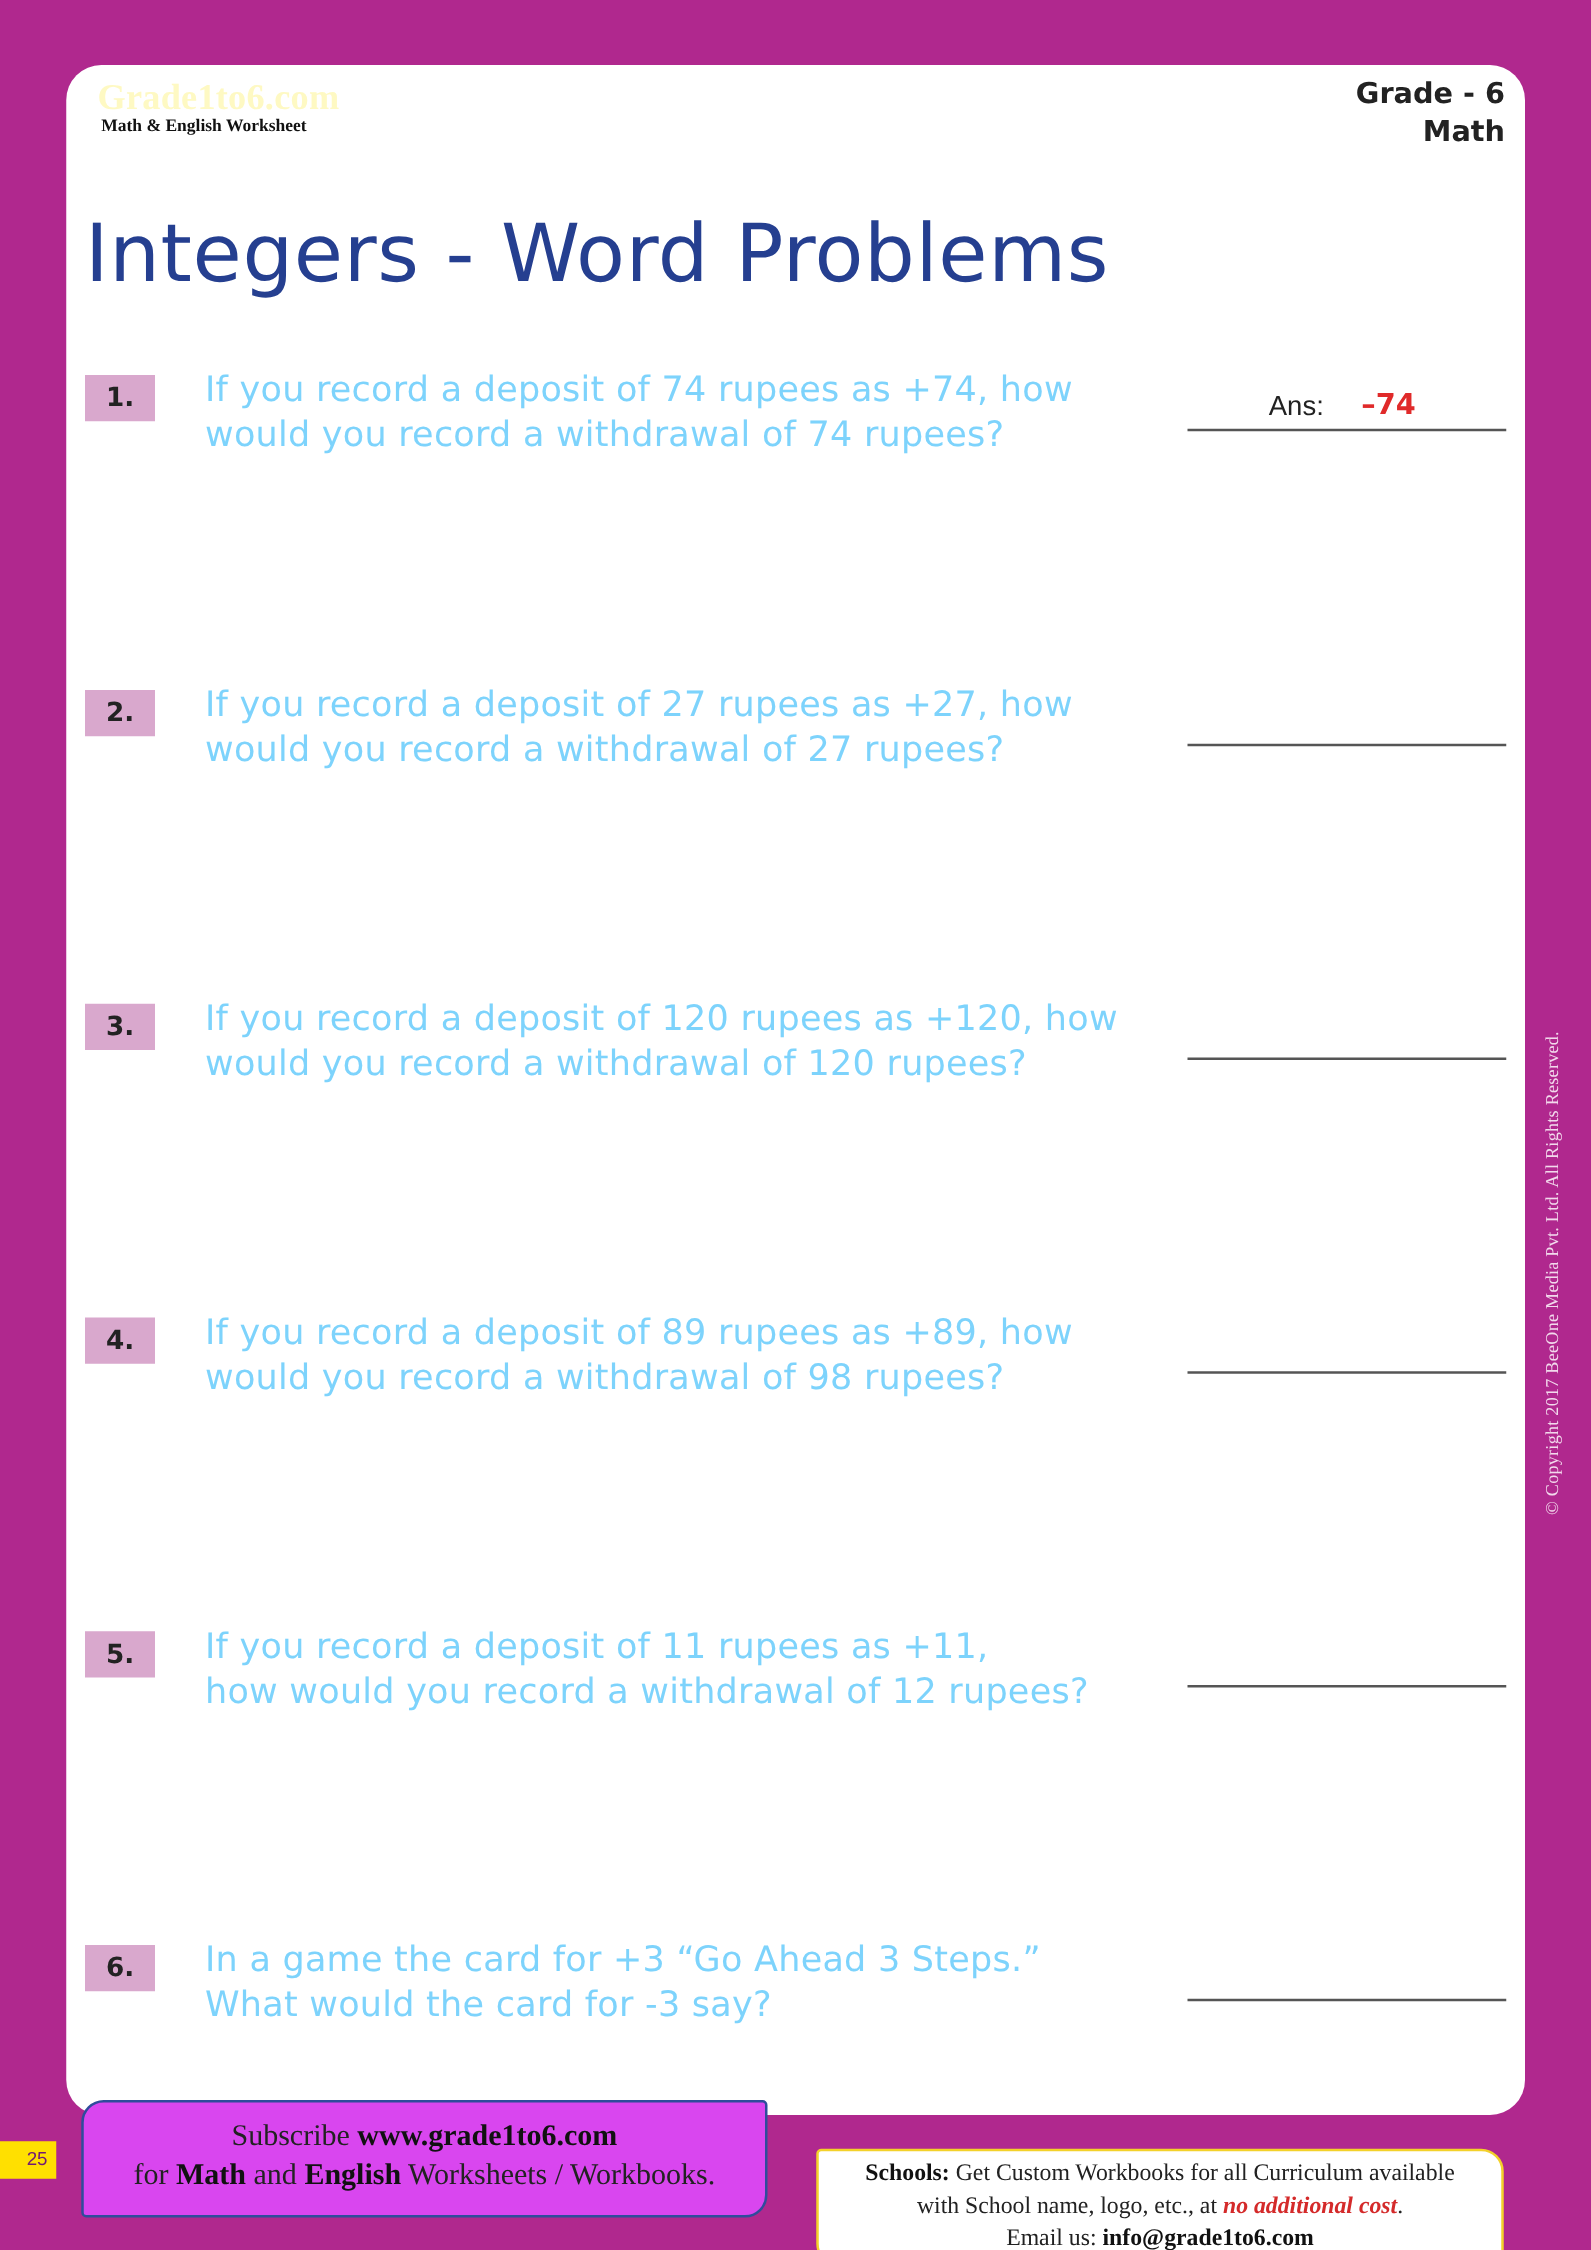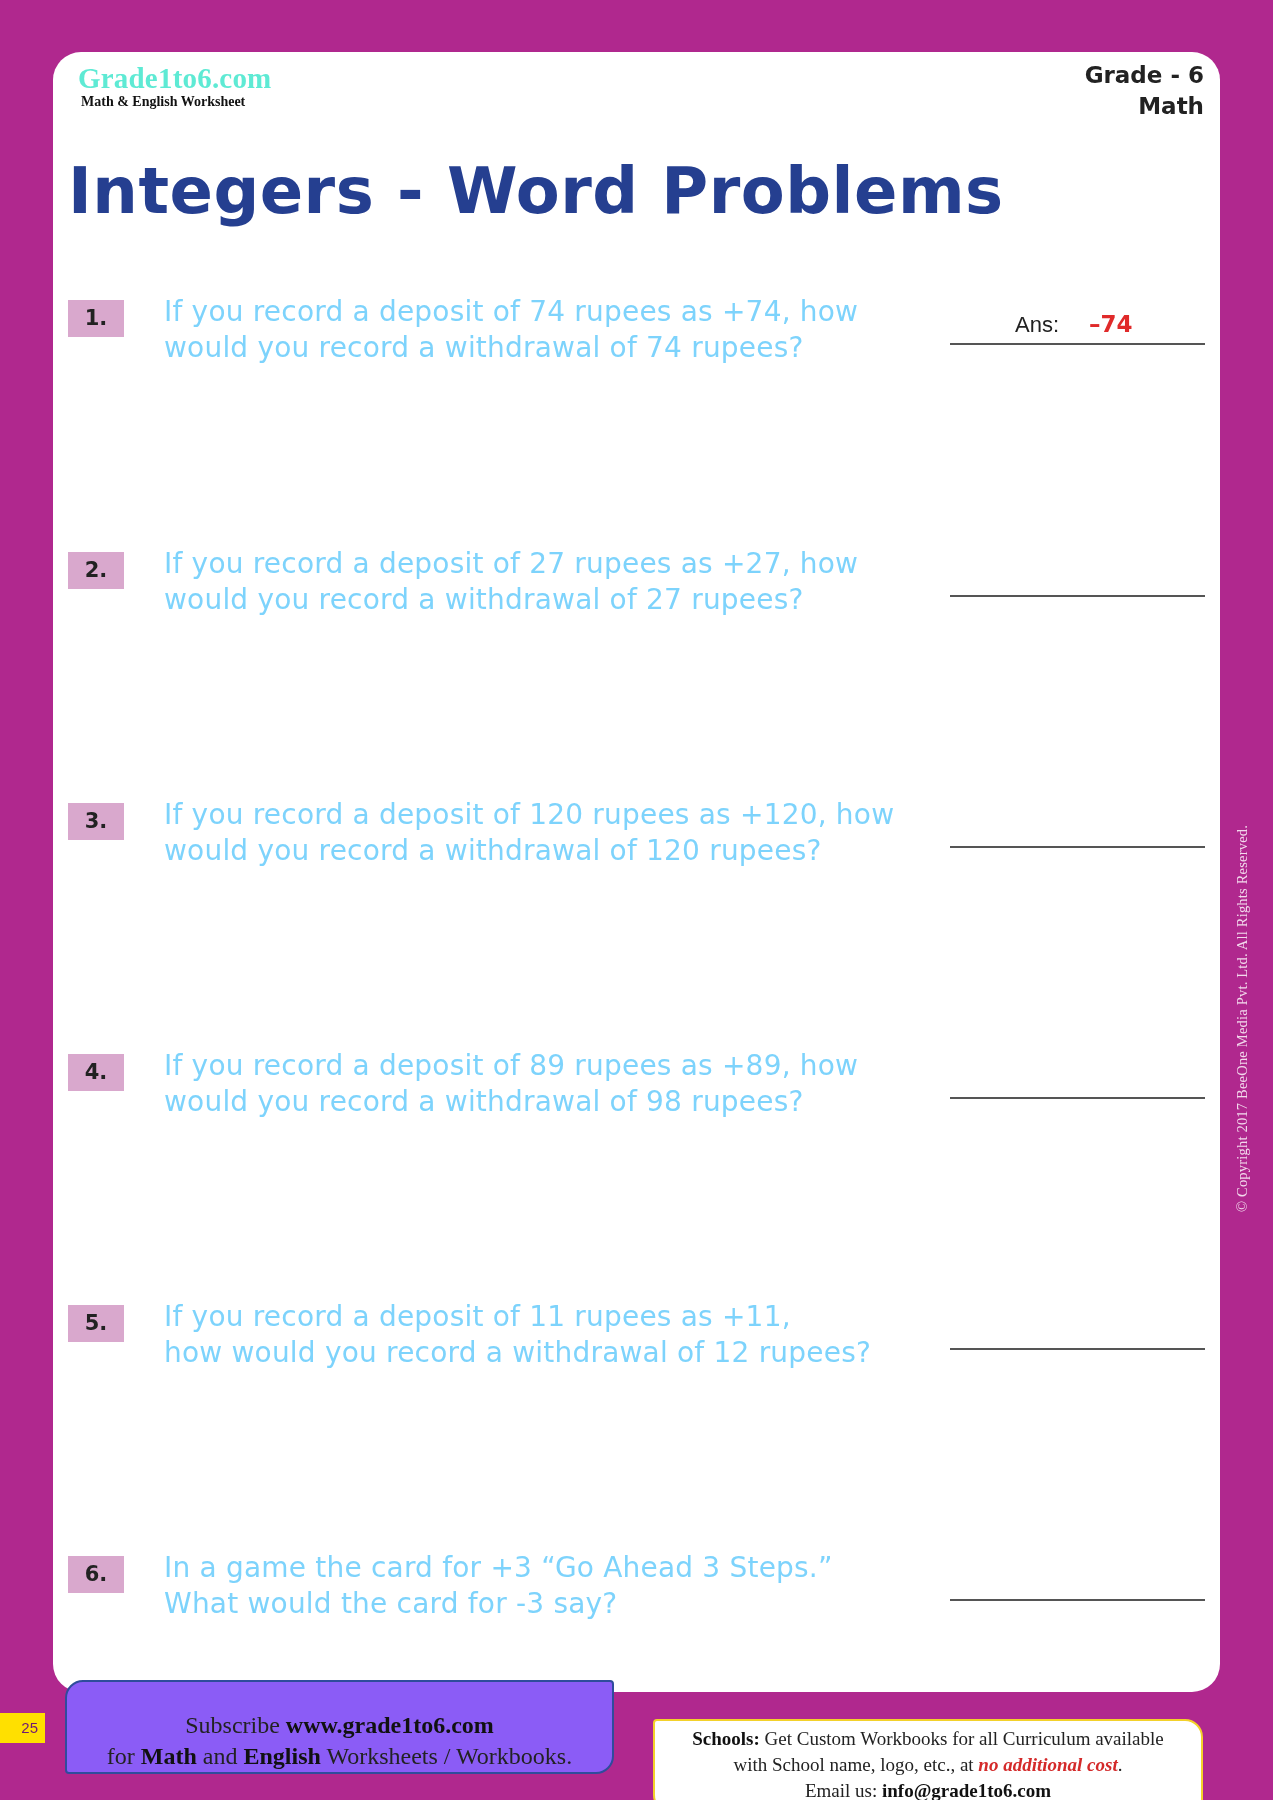--- a/index.html
+++ b/index.html
@@ -25,21 +25,21 @@
     }
     .brand {
       position: absolute;
       left: 78px;
       top: 62px;
     }
     .brand-name {
       font-family: "Liberation Serif", serif;
       font-weight: bold;
       font-size: 29px;
-      color: #5eead4;
+      color: #fef9c3;
       letter-spacing: 0.2px;
       line-height: 32px;
     }
     .brand-sub {
       font-family: Liberation Serif, serif;
       font-weight: bold;
       font-size: 14px;
       color: #111;
       margin-left: 3px;
       line-height: 16px;
@@ -51,23 +51,23 @@
       text-align: right;
       font-family: "DejaVu Sans", sans-serif;
       font-weight: bold;
       font-size: 23px;
       line-height: 31px;
       color: #222;
     }
     .page-title {
       position: absolute;
       left: 68px;
-      top: 151px;
-      font-family: "DejaVu Sans", sans-serif;
-      font-weight: bold;
+      top: 164px;
+      font-family: "DejaVu Sans", sans-serif;
+      font-weight: normal;
       font-size: 64px;
       color: #253f90;
       letter-spacing: 0.5px;
       line-height: 80px;
       white-space: nowrap;
     }
     .question {
       position: absolute;
       left: 68px;
       width: 1135px;
@@ -151,30 +151,30 @@
       text-align: right;
       padding-right: 7px;
       box-sizing: border-box;
     }
     .subscribe-box {
       position: absolute;
       left: 65px;
       top: 1680px;
       width: 549px;
       height: 94px;
-      background: #8b5cf6;
+      background: #d946ef;
       border: 2px solid #2f4c9c;
       border-radius: 18px 4px 18px 4px;
       box-sizing: border-box;
       text-align: center;
       font-family: "Liberation Serif", serif;
       font-size: 24px;
       line-height: 31px;
       color: #222;
-      padding-top: 28px;
+      padding-top: 12px;
     }
     .schools-box {
       position: absolute;
       left: 653px;
       top: 1680px;
       width: 550px;
       height: 94px;
       background: #ffffff;
       border: 2px solid #f3d12a;
       border-radius: 4px 18px 4px 18px;

